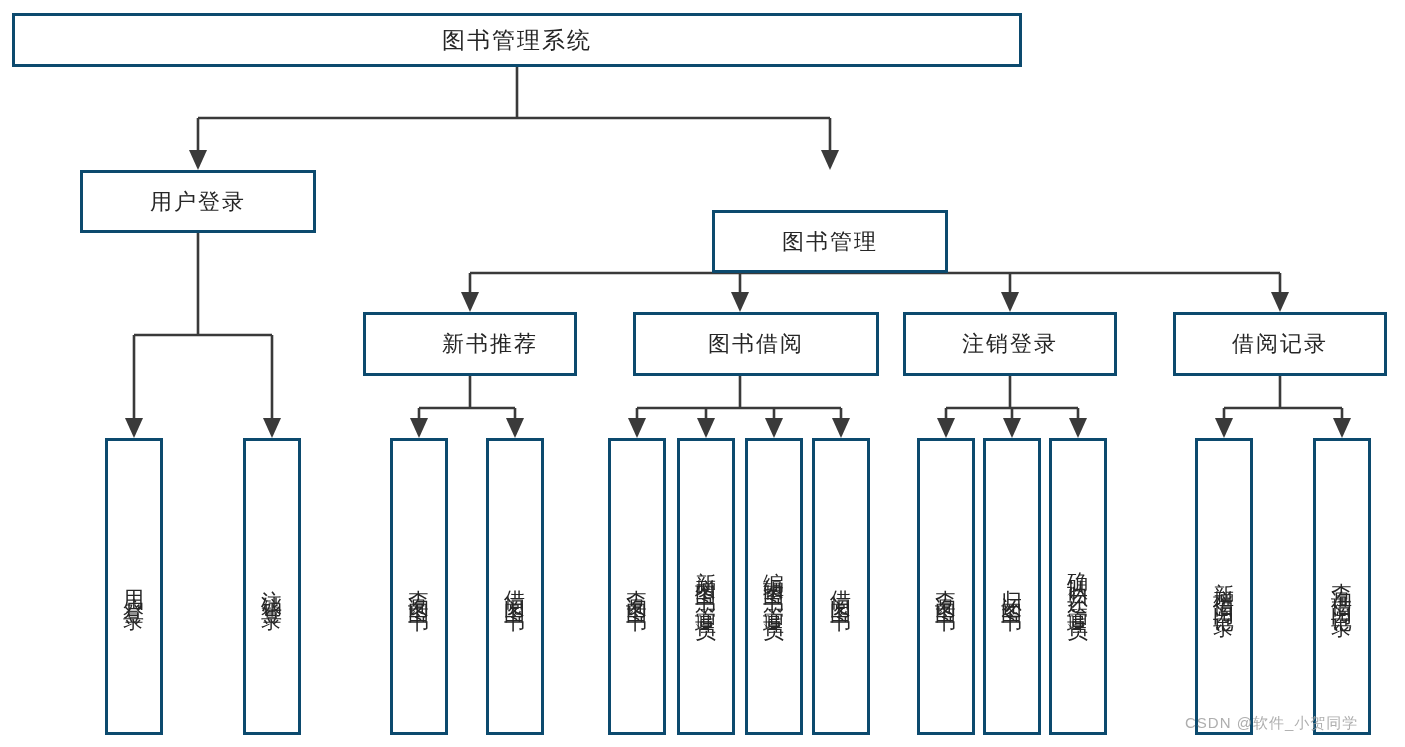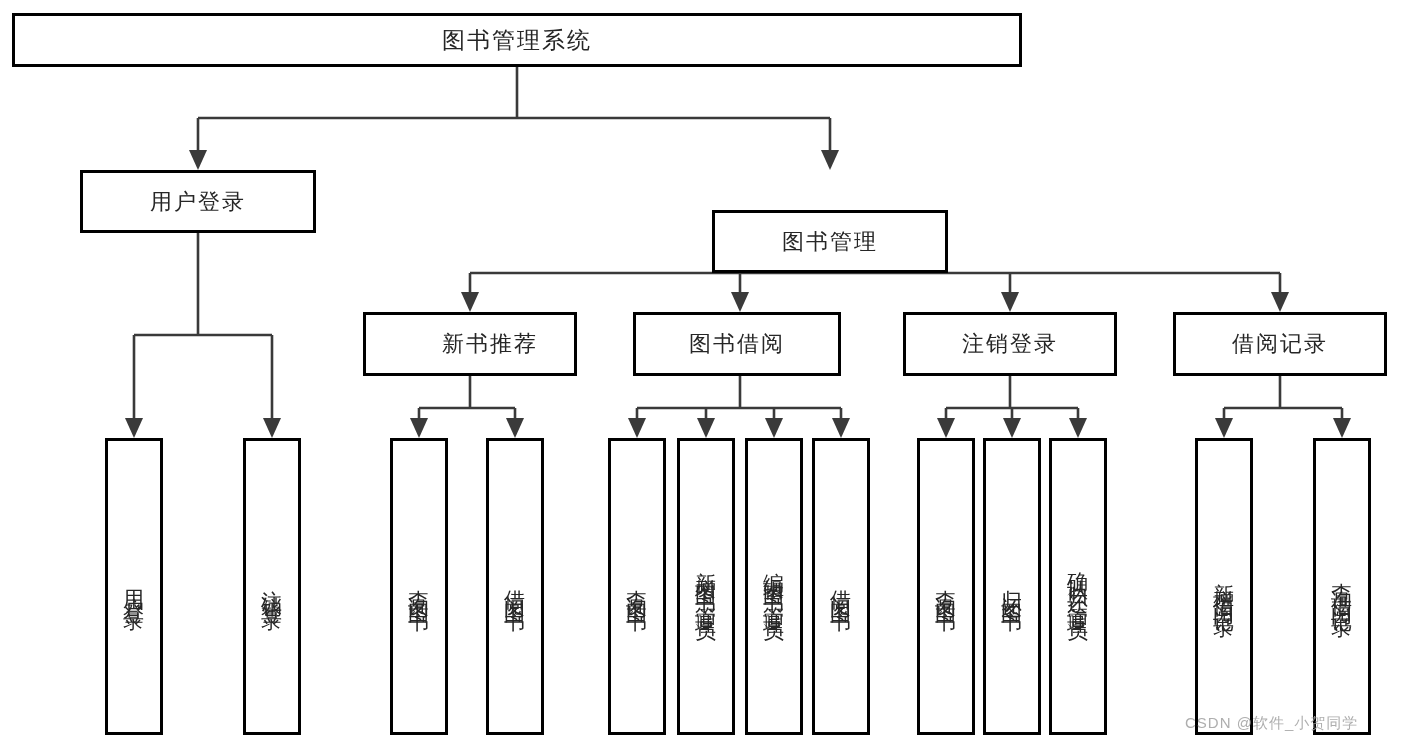--- a/index.html
+++ b/index.html
@@ -21,21 +21,21 @@
     stroke-width: 2.6;
     fill: none;
   }
   .wires polygon {
     fill: #3a3a3a;
     stroke: none;
   }
   .node {
     position: absolute;
     box-sizing: border-box;
-    border: 3px solid #000000;
+    border: 3px solid #0c4a6e;
     background: #ffffff;
     display: flex;
     align-items: center;
     justify-content: center;
     color: #262626;
   }
   .node.h span {
     font-size: 22px;
     letter-spacing: 2px;
     white-space: nowrap;
@@ -120,21 +120,21 @@
   <div class="node h" style="left:80px; top:170px; width:236px; height:63px;">
     <span>用户登录</span>
   </div>
   <div class="node h" style="left:712px; top:170px; width:236px; height:63px;margin-top:40px;">
     <span>图书管理</span>
   </div>
 
   <div class="node h" style="left:363px; top:312px; width:214px; height:64px;padding-left:40px;">
     <span>新书推荐</span>
   </div>
-  <div class="node h" style="left:633px; top:312px; width:208px; height:64px;align-items:center;">
+  <div class="node h" style="left:633px; top:312px; width:246px; height:64px;align-items:center;">
     <span>图书借阅</span>
   </div>
   <div class="node h" style="left:903px; top:312px; width:214px; height:64px;">
     <span>注销登录</span>
   </div>
   <div class="node h" style="left:1173px; top:312px; width:214px; height:64px;">
     <span>借阅记录</span>
   </div>
 
   <div class="node v" style="left:105px; top:438px; width:58px; height:297px;">

